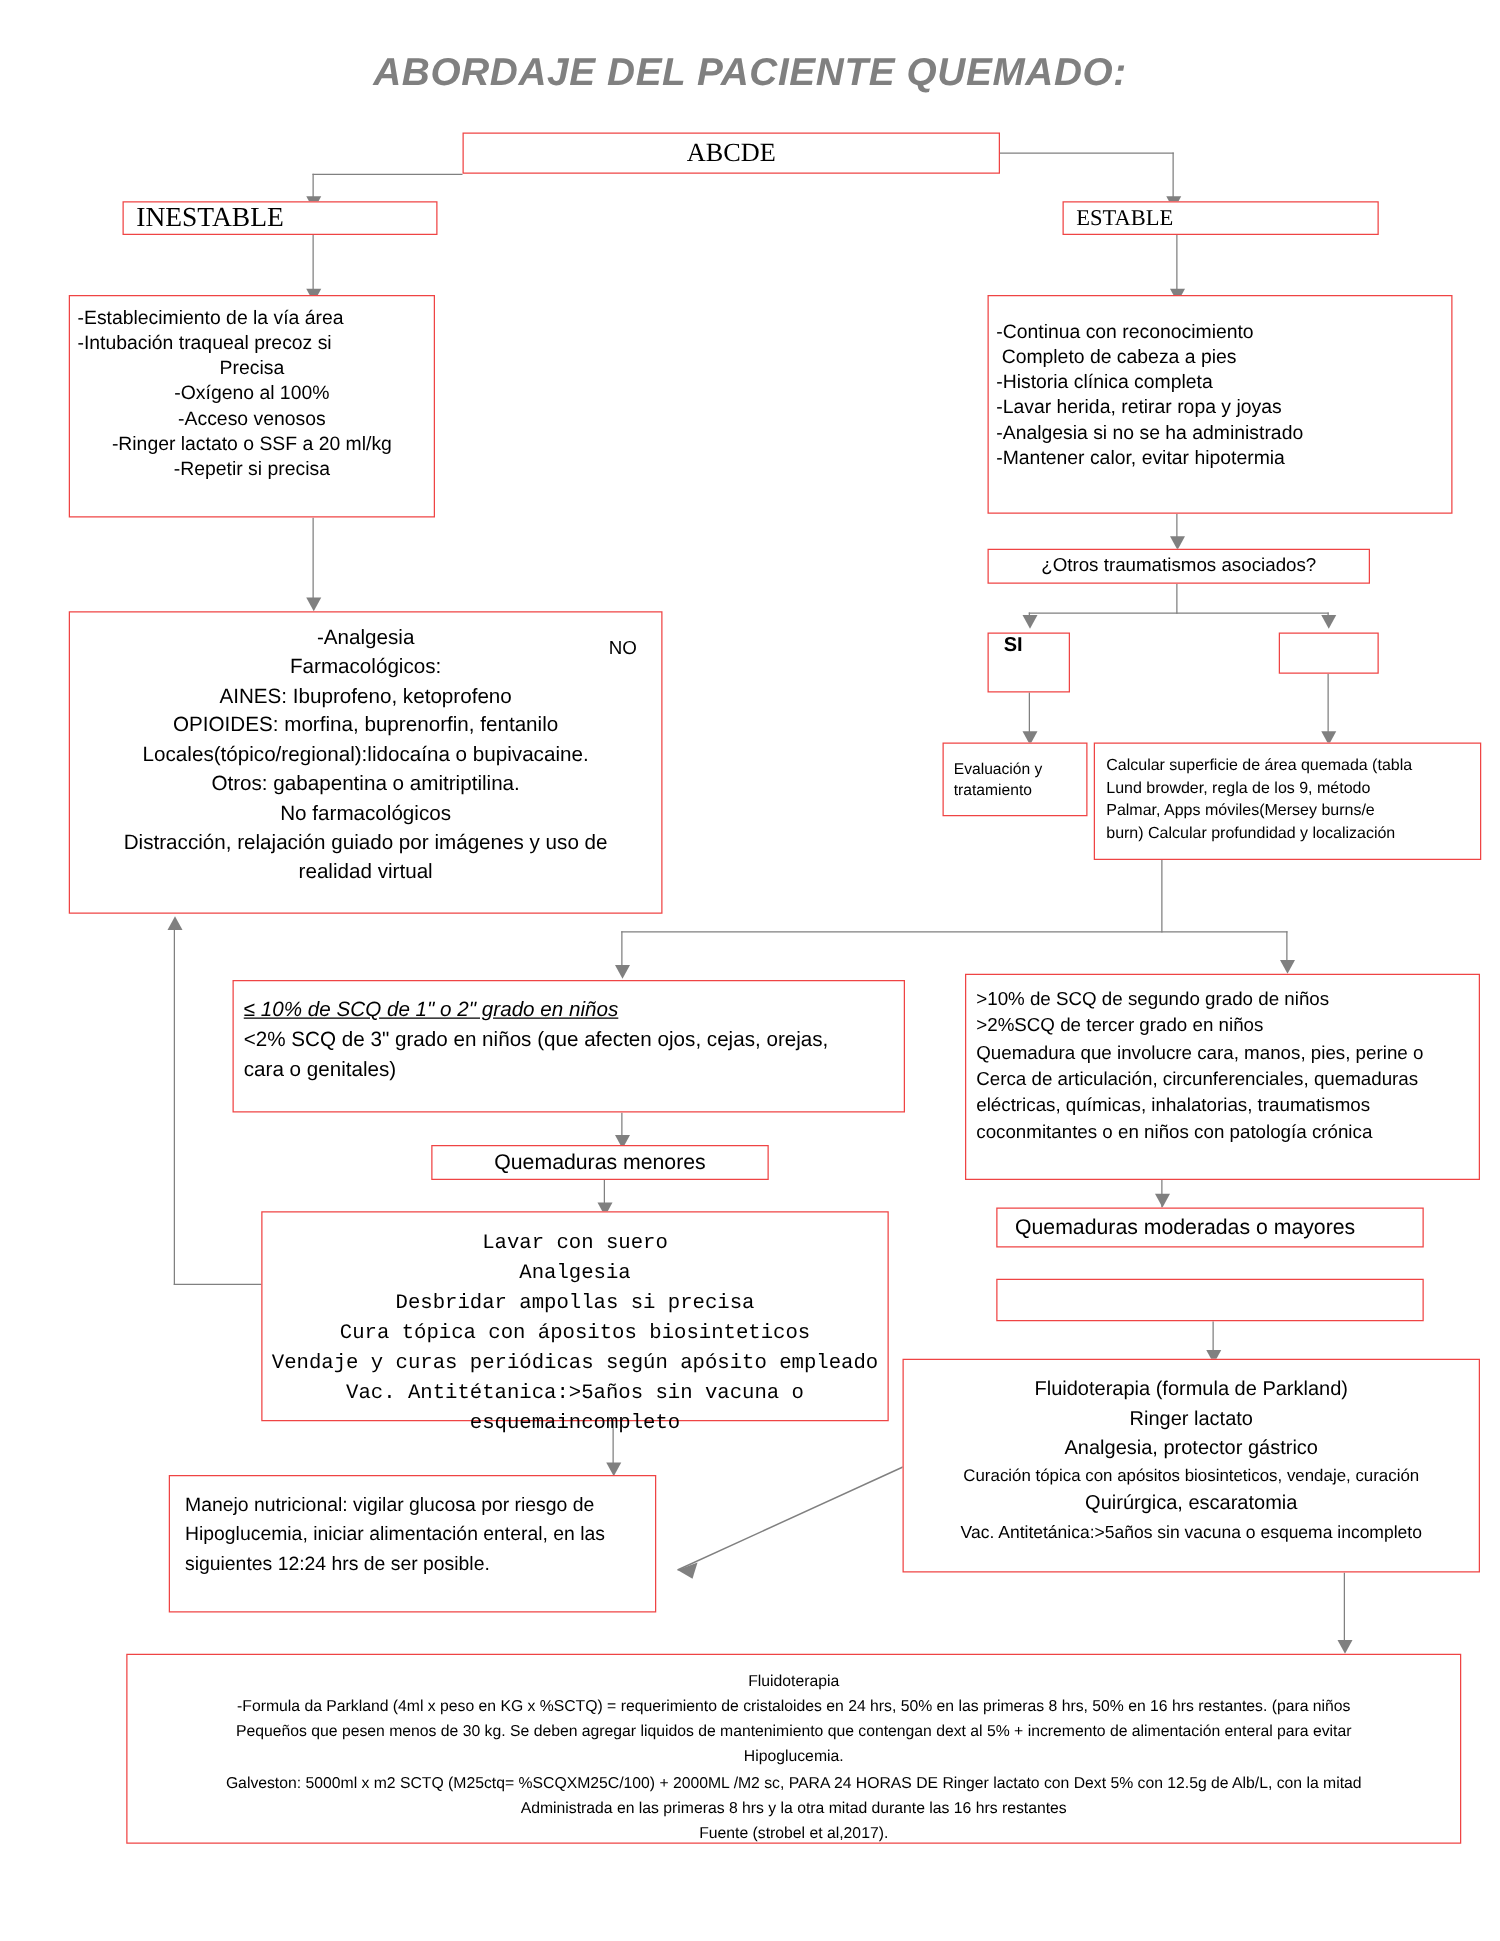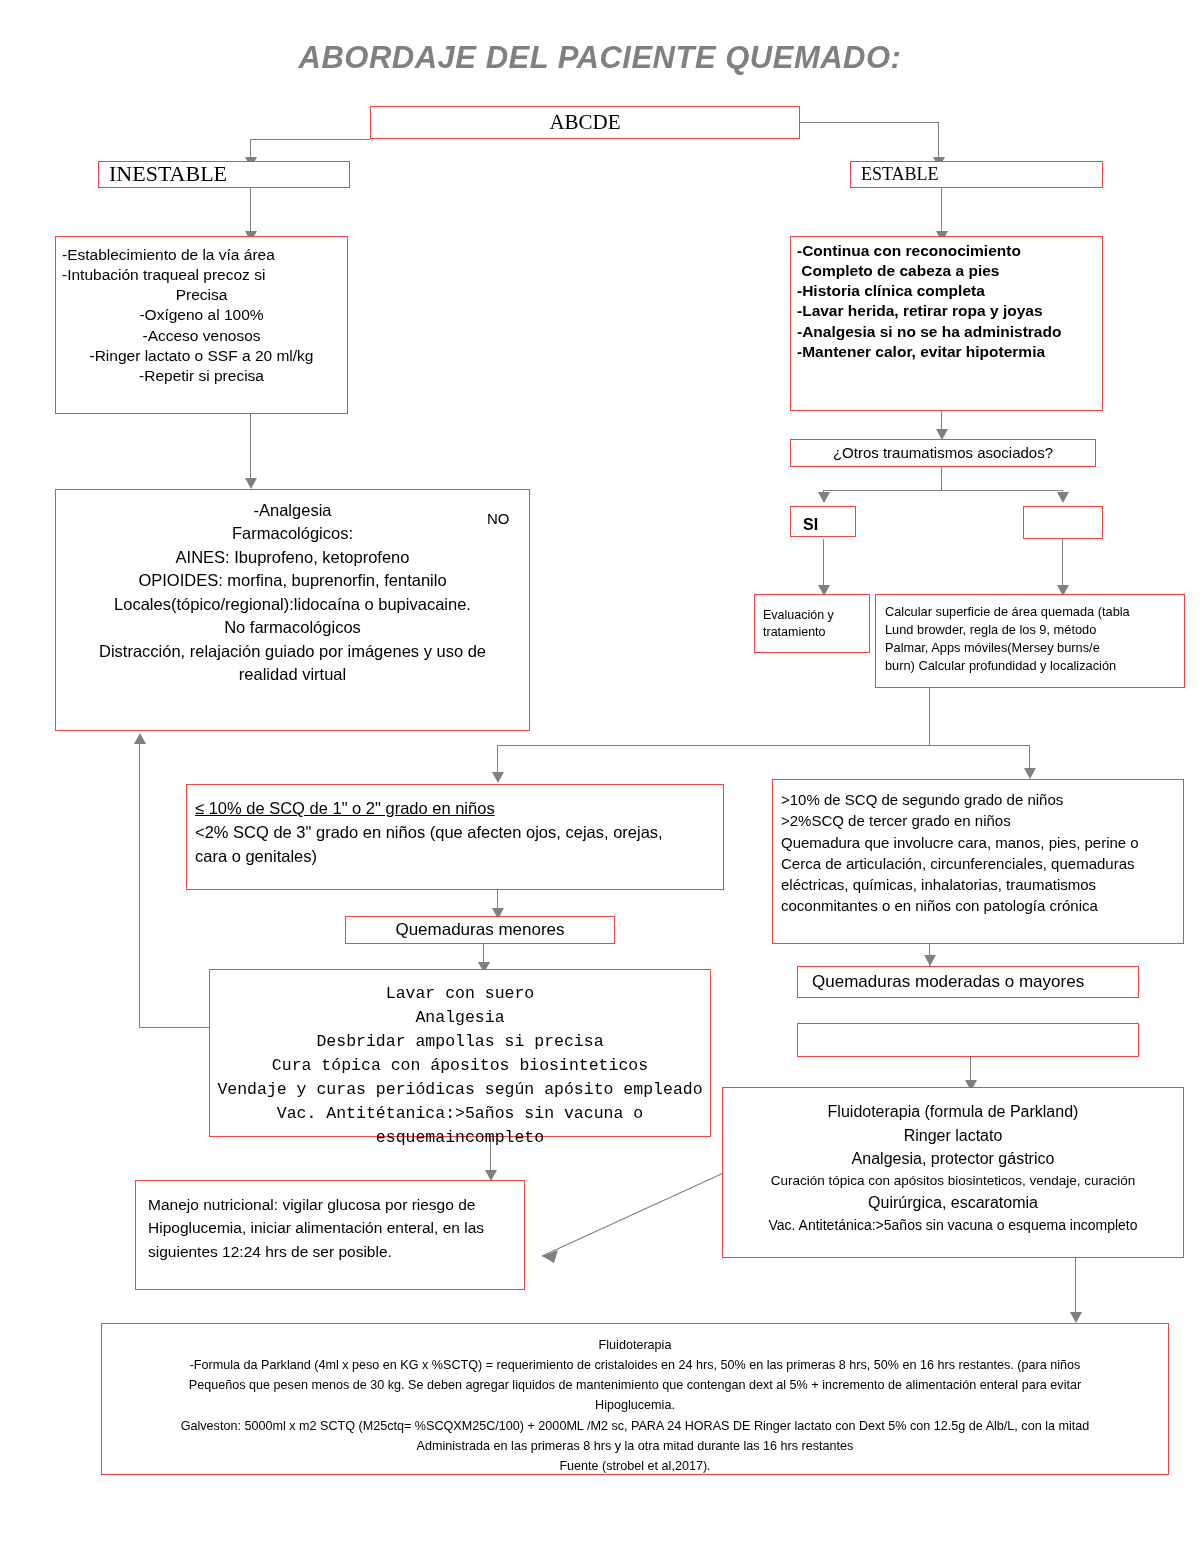--- a/index.html
+++ b/index.html
@@ -149,34 +149,34 @@
   <div class="box c" style="left:55px;top:236px;width:293px;height:178px;padding:8px 6px 0 6px;font-size:15.5px;">
     <div class="inner l">-Establecimiento de la vía área</div>
     <div class="inner l">-Intubación traqueal precoz si</div>
     <div class="inner c">Precisa</div>
     <div class="inner c">-Oxígeno al 100%</div>
     <div class="inner c">-Acceso venosos</div>
     <div class="inner c">-Ringer lactato o SSF a 20 ml/kg</div>
     <div class="inner c">-Repetir si precisa</div>
   </div>
 
-  <div class="box l" style="left:790px;top:236px;width:313px;height:175px;padding:4px 4px 0 6px;font-size:15.5px;font-weight:bold;">
+  <div class="box l" style="left:790px;top:236px;width:372px;height:175px;padding:19px 4px 0 6px;font-size:15.5px;">
     <div class="inner">-Continua con reconocimiento</div>
     <div class="inner" style="white-space:pre;"> Completo de cabeza a pies</div>
     <div class="inner">-Historia clínica completa</div>
     <div class="inner">-Lavar herida, retirar ropa y joyas</div>
     <div class="inner">-Analgesia si no se ha administrado</div>
     <div class="inner">-Mantener calor, evitar hipotermia</div>
   </div>
 
   <div class="box c" style="left:790px;top:439px;width:306px;height:28px;justify-content:center;font-size:15px;">
     <div class="inner">¿Otros traumatismos asociados?</div>
   </div>
 
-  <div class="box l" style="left:790px;top:506px;width:66px;height:31px;justify-content:flex-end;padding-left:12px;font-size:16px;font-weight:bold;">
+  <div class="box l" style="left:790px;top:506px;width:66px;height:48px;justify-content:flex-start;padding-left:12px;font-size:16px;font-weight:bold;">
     <div class="inner">SI</div>
   </div>
 
   <div class="box" style="left:1023px;top:506px;width:80px;height:33px;">
     <div class="inner"></div>
   </div>
 
   <div class="box l" style="left:754px;top:594px;width:116px;height:59px;justify-content:center;padding-left:8px;font-size:12.5px;">
     <div class="inner">Evaluación y</div>
     <div class="inner">tratamiento</div>
@@ -188,28 +188,29 @@
     <div class="inner">Palmar, Apps móviles(Mersey burns/e</div>
     <div class="inner">burn) Calcular profundidad y localización</div>
   </div>
 
   <div class="box c" style="left:55px;top:489px;width:475px;height:242px;padding:9px 6px 0 6px;font-size:16.5px;line-height:1.42;">
     <div class="inner">-Analgesia</div>
     <div class="inner">Farmacológicos:</div>
     <div class="inner">AINES: Ibuprofeno, ketoprofeno</div>
     <div class="inner">OPIOIDES: morfina, buprenorfin, fentanilo</div>
     <div class="inner">Locales(tópico/regional):lidocaína o bupivacaine.</div>
+    <div class="inner">Otros: gabapentina o amitriptilina.</div>
     <div class="inner">No farmacológicos</div>
     <div class="inner">Distracción, relajación guiado por imágenes y uso de</div>
     <div class="inner">realidad virtual</div>
   </div>
   <div class="lbl" style="left:487px;top:510px;font-size:15px;">NO</div>
 
   <div class="box l" style="left:186px;top:784px;width:538px;height:106px;padding:12px 6px 0 8px;font-size:16.5px;line-height:1.45;">
-    <div class="inner" style="text-decoration:underline;text-decoration-color:#000;text-underline-offset:1px;">≤ 10% de SCQ de 1" o 2" grado en niños</div>
+    <div class="inner" style="text-decoration:underline;text-decoration-color:#000;text-underline-offset:1px;font-style:italic;">≤ 10% de SCQ de 1" o 2" grado en niños</div>
     <div class="inner">&lt;2% SCQ de 3" grado en niños (que afecten ojos, cejas, orejas,</div>
     <div class="inner"> cara o genitales)</div>
   </div>
 
   <div class="box l" style="left:772px;top:779px;width:412px;height:165px;padding:9px 4px 0 8px;font-size:15px;line-height:1.42;">
     <div class="inner">&gt;10% de SCQ de segundo grado de niños</div>
     <div class="inner">&gt;2%SCQ de tercer grado en niños</div>
     <div class="inner">Quemadura que involucre cara, manos, pies, perine o</div>
     <div class="inner">Cerca de articulación, circunferenciales, quemaduras</div>
     <div class="inner">eléctricas, químicas, inhalatorias, traumatismos</div>

